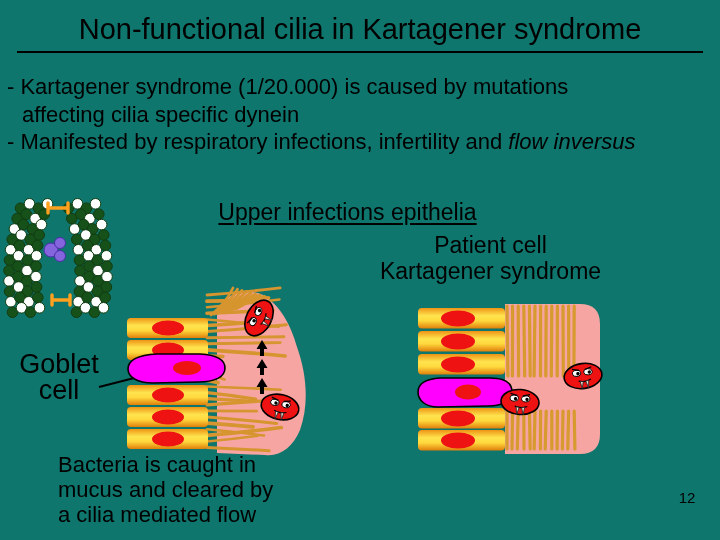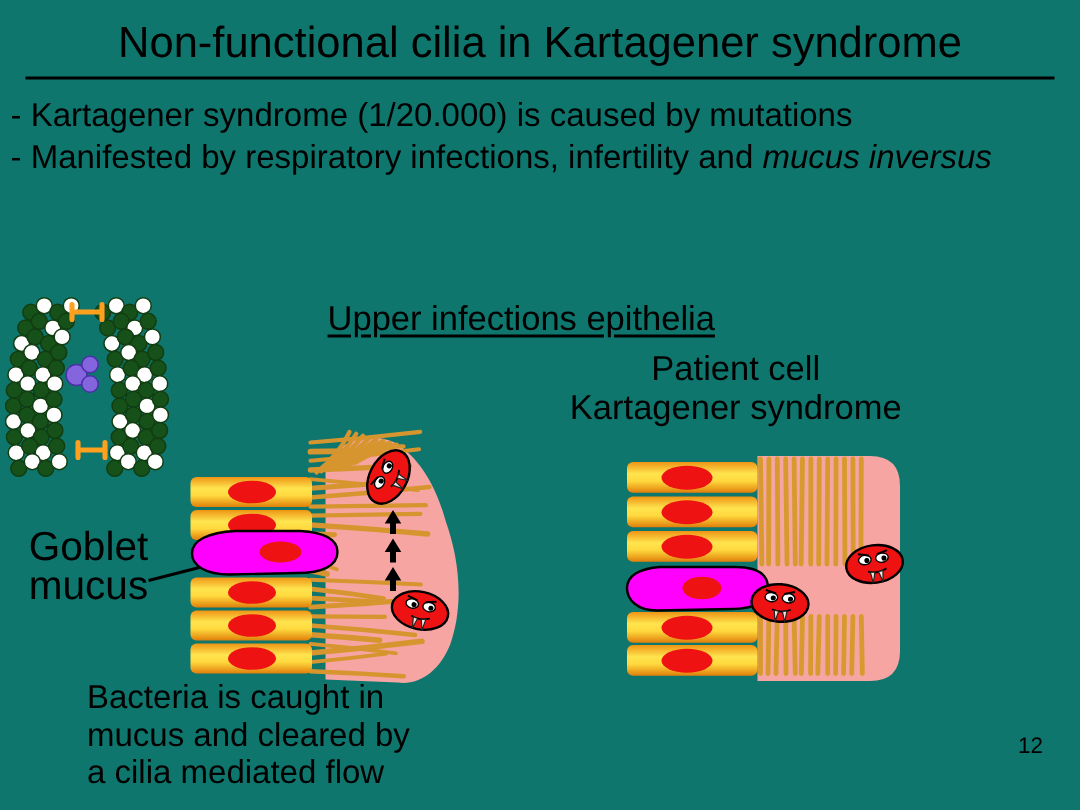--- a/index.html
+++ b/index.html
@@ -1,21 +1,21 @@
 <!DOCTYPE html>
 <html><head>
 <meta charset="utf-8">
 <style>
   html,body{margin:0;padding:0;background:#ffffff;}
   .slide{position:relative;width:720px;height:540px;background:#0f766e;overflow:hidden;
          font-family:"Liberation Sans",sans-serif;color:#000;}
   .abs{position:absolute;}
   .title{left:0;right:0;top:13px;text-align:center;font-size:29px;letter-spacing:0;}
   .title-rule{left:17px;width:686px;top:51px;height:2px;background:#000;}
-  .bullets{left:7px;top:63px;font-size:22px;line-height:27.5px;width:710px;}
+  .bullets{left:7px;top:73px;font-size:22px;line-height:27.5px;width:710px;}
   .bullet-indent{padding-left:15px;}
   .fig-heading{left:200px;top:199px;width:295px;text-align:center;font-size:23px;
                text-decoration:underline;text-underline-offset:3px;}
   .label-normal{left:140px;top:260px;width:95px;text-align:center;font-size:23px;}
   .label-patient{left:368px;top:232px;width:245px;text-align:center;font-size:23px;line-height:26px;}
   .label-goblet{left:16px;top:351px;width:86px;text-align:center;font-size:27px;line-height:26px;}
   .caption-left{left:58px;top:452px;width:292px;text-align:left;font-size:22px;line-height:25px;}
   .caption-right{left:374px;top:459px;width:282px;text-align:center;font-size:22px;line-height:25px;}
   .page-number{left:670px;top:489px;width:34px;text-align:center;font-size:15px;}
   svg{display:block;}
@@ -46,21 +46,22 @@
         <polygon points="2,5.5 5,5 4,12.5" fill="#f3e6da" stroke="#222" stroke-width="0.8"></polygon>
       </g>
     </defs>
   </svg>
 
   <div class="abs title">Non-functional cilia in Kartagener syndrome</div>
   <div class="abs title-rule"></div>
 
   <div class="abs bullets">
     <div>- Kartagener syndrome (1/20.000) is caused by mutations</div>
-    <div><span>- Manifested by respiratory infections, infertility and </span><i>mucus inversus</i></div>
+    <div class="bullet-indent">affecting cilia specific dynein</div>
+    <div><span>- Manifested by respiratory infections, infertility and </span><i>flow inversus</i></div>
   </div>
 
   <svg class="abs" style="left:2px;top:192px" width="112" height="132" viewBox="0 0 112 132">
     <g id="mt-left">
         <circle cx="18.5" cy="16.2" r="5.3" fill="#17511a" stroke="#123d10" stroke-width="1"></circle>
         <circle cx="27.5" cy="11.8" r="5.3" fill="#ffffff" stroke="#123d10" stroke-width="1"></circle>
         <circle cx="36.5" cy="16.2" r="5.3" fill="#17511a" stroke="#123d10" stroke-width="1"></circle>
         <circle cx="45.5" cy="11.8" r="5.3" fill="#ffffff" stroke="#123d10" stroke-width="1"></circle>
         <circle cx="15.2" cy="26.6" r="5.3" fill="#17511a" stroke="#123d10" stroke-width="1"></circle>
         <circle cx="24.2" cy="22.2" r="5.3" fill="#17511a" stroke="#123d10" stroke-width="1"></circle>
@@ -162,21 +163,21 @@
     </g>
   </svg>
 
   <div class="abs fig-heading">Upper infections epithelia</div>
   <div class="abs label-patient">
     <div>Patient cell</div>
     <div>Kartagener syndrome</div>
   </div>
   <div class="abs label-goblet">
     <div>Goblet</div>
-    <div>mucus</div>
+    <div>cell</div>
   </div>
 
   <svg class="abs" style="left:96px;top:363px" width="62" height="32" viewBox="0 0 62 32">
     <line x1="3" y1="24" x2="48" y2="12.5" stroke="#000" stroke-width="2"></line>
     <polygon points="56,10.5 44,8.5 46.5,17.5" fill="#000"></polygon>
   </svg>
 
   <svg class="abs" style="left:95px;top:285px" width="225" height="178" viewBox="0 0 225 178">
     <path d="M122,30 C128,8 150,2 168,10 C185,20 196,40 202,62 C212,90 214,120 205,145 C198,162 185,172 170,170 L122,168 Z" fill="#f7a5a2"></path>
     <g id="cilia-left">

